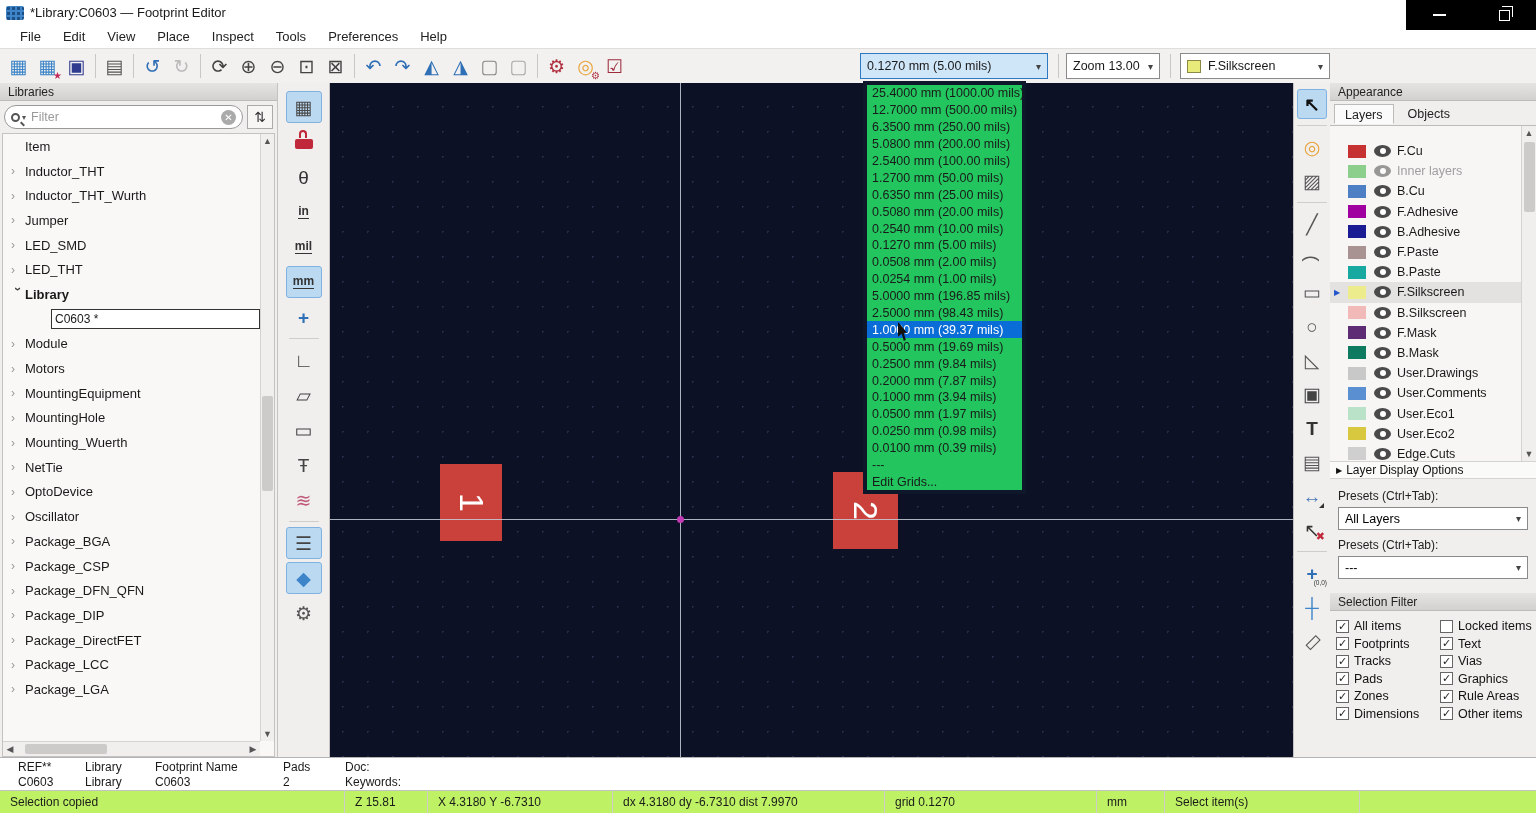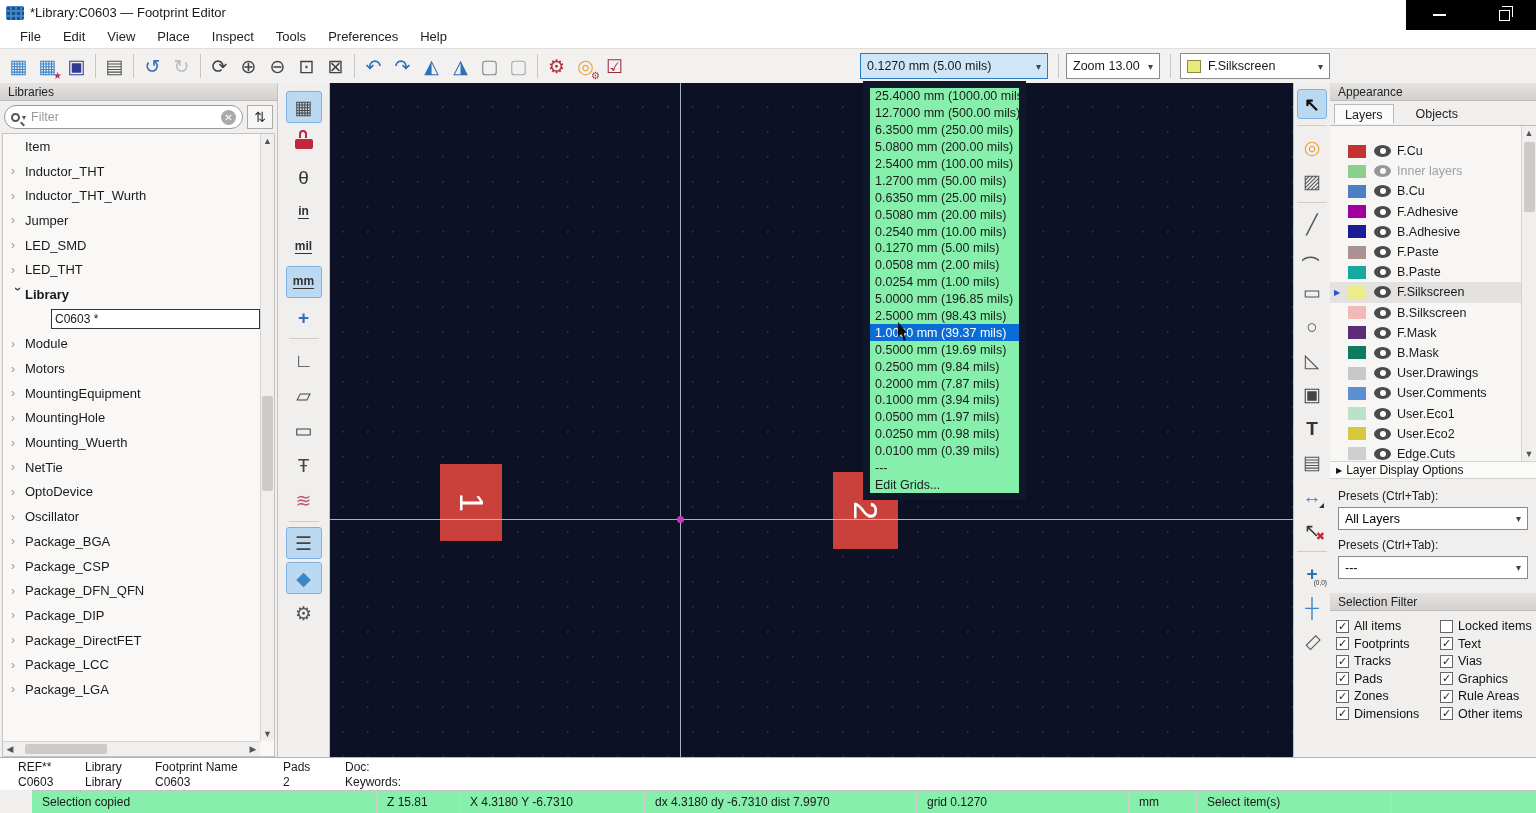--- a/index.html
+++ b/index.html
@@ -89,21 +89,21 @@
   .pad2 { left:503px; top:389px; width:65px; height:77px; }
 
   
   .right-tools { width:37px; background:#f0efee; border-left:1px solid #c5c3c1; display:flex; flex-direction:column; align-items:center; padding-top:6px; gap:4px; }
   .right-tools .vbtn { width:30px; height:30px; }
   .corner:after { content:""; position:absolute; right:2px; bottom:2px; border-left:5px solid transparent; border-bottom:5px solid #333; }
   .badge-txt { position:absolute; right:-1px; bottom:1px; font-size:6.5px; color:#333; }
 
   
   .right-panel { width:206px; background:#f0efee; display:flex; flex-direction:column; font-size:12.5px; }
-  .tabs { display:flex; height:25px; padding:3px 4px 1px 4px; gap:12px; flex:0 0 auto; border-bottom:1px solid #bdbbb9; }
+  .tabs { display:flex; height:25px; padding:3px 4px 1px 4px; gap:4px; flex:0 0 auto; border-bottom:1px solid #bdbbb9; }
   .tab { padding:3px 10px; font-size:12.5px; color:#222; }
   .tab.active { background:#fafafa; border:1px solid #bdbbb9; border-bottom:1px solid #fafafa; }
   .layers-wrap { position:relative; height:335px; background:#f7f6f5; flex:0 0 auto; overflow:hidden; }
   .layers-list { position:absolute; left:0; top:15px; right:15px; overflow:hidden; height:100%; }
   .lrow { height:20.2px; display:flex; align-items:center; padding-left:18px; position:relative; }
   .lrow.selected { background:#e4e2e0; }
   .lrow.selected:before { content:"▶"; position:absolute; left:4px; font-size:8px; color:#2255cc; }
   .lswatch { width:18px; height:13px; flex:0 0 auto; }
   .eye { width:17px; height:12px; background:#4a4a4a; border-radius:50%; margin:0 6px 0 8px; position:relative; flex:0 0 auto; }
   .eye:after { content:""; position:absolute; left:5.5px; top:3px; width:6px; height:6px; background:#fff; border-radius:50%; }
@@ -118,25 +118,25 @@
   .preset-combo { height:23px; background:#fff; border:1px solid #8a8a8a; display:flex; align-items:center; padding-left:6px; font-size:12.5px; margin-bottom:8px; }
   .preset-combo .arrow { margin-left:auto; padding-right:6px; font-size:10px; color:#444; }
   .selfilter-strip { margin-top:6px; }
   .sf-grid { display:grid; grid-template-columns:104px 1fr; padding:8px 4px 0 6px; row-gap:3.5px; }
   .sf-item { display:flex; align-items:center; gap:5px; font-size:12.5px; color:#111; white-space:nowrap; }
   .cb { width:13px; height:13px; background:#fff; border:1px solid #666; display:flex; align-items:center; justify-content:center; font-size:11px; color:#222; flex:0 0 auto; }
 
   
   .infobar { height:33px; background:#fff; border-top:1px solid #b5b3b1; display:flex; padding-left:18px; padding-top:2px; flex:0 0 auto; }
   .info-col { display:flex; flex-direction:column; font-size:12px; color:#1a1a1a; line-height:15px; }
-  .statusbar { height:23px; background:#86efac; border-top:1px solid #c5c3c1; display:flex; align-items:stretch; font-size:12px; color:#1a1a1a; flex:0 0 auto;margin-left:32px; }
+  .statusbar { height:23px; background:#bef264; border-top:1px solid #c5c3c1; display:flex; align-items:stretch; font-size:12px; color:#1a1a1a; flex:0 0 auto; }
   .scell { display:flex; align-items:center; padding-left:10px; border-right:1px solid #cfcdcb; white-space:nowrap; }
 
   
-  .grid-dropdown { position:absolute; left:863px; top:81px; width:163px; background:#86efac; border:7px solid #0f172a; z-index:20; }
+  .grid-dropdown { position:absolute; left:863px; top:81px; width:163px; background:#22c55e; border:4px solid #0f172a; z-index:20; }
   .gd-item { height:16.9px; display:flex; align-items:center; padding-left:5px; font-size:12.5px; color:#1a1a1a; white-space:nowrap; }
   .gd-item.hl { background:#0a6cd6; color:#fff; }
   .mouse-cursor { position:absolute; left:898px; top:322px; width:13px; height:19px; background:#111; z-index:25;
     clip-path:polygon(0 0,0 78%,28% 62%,45% 100%,60% 93%,44% 58%,70% 56%); filter:drop-shadow(0 0 1px #fff); }
 </style>
 </head>
 <body>
 
 <div class="app">
 

